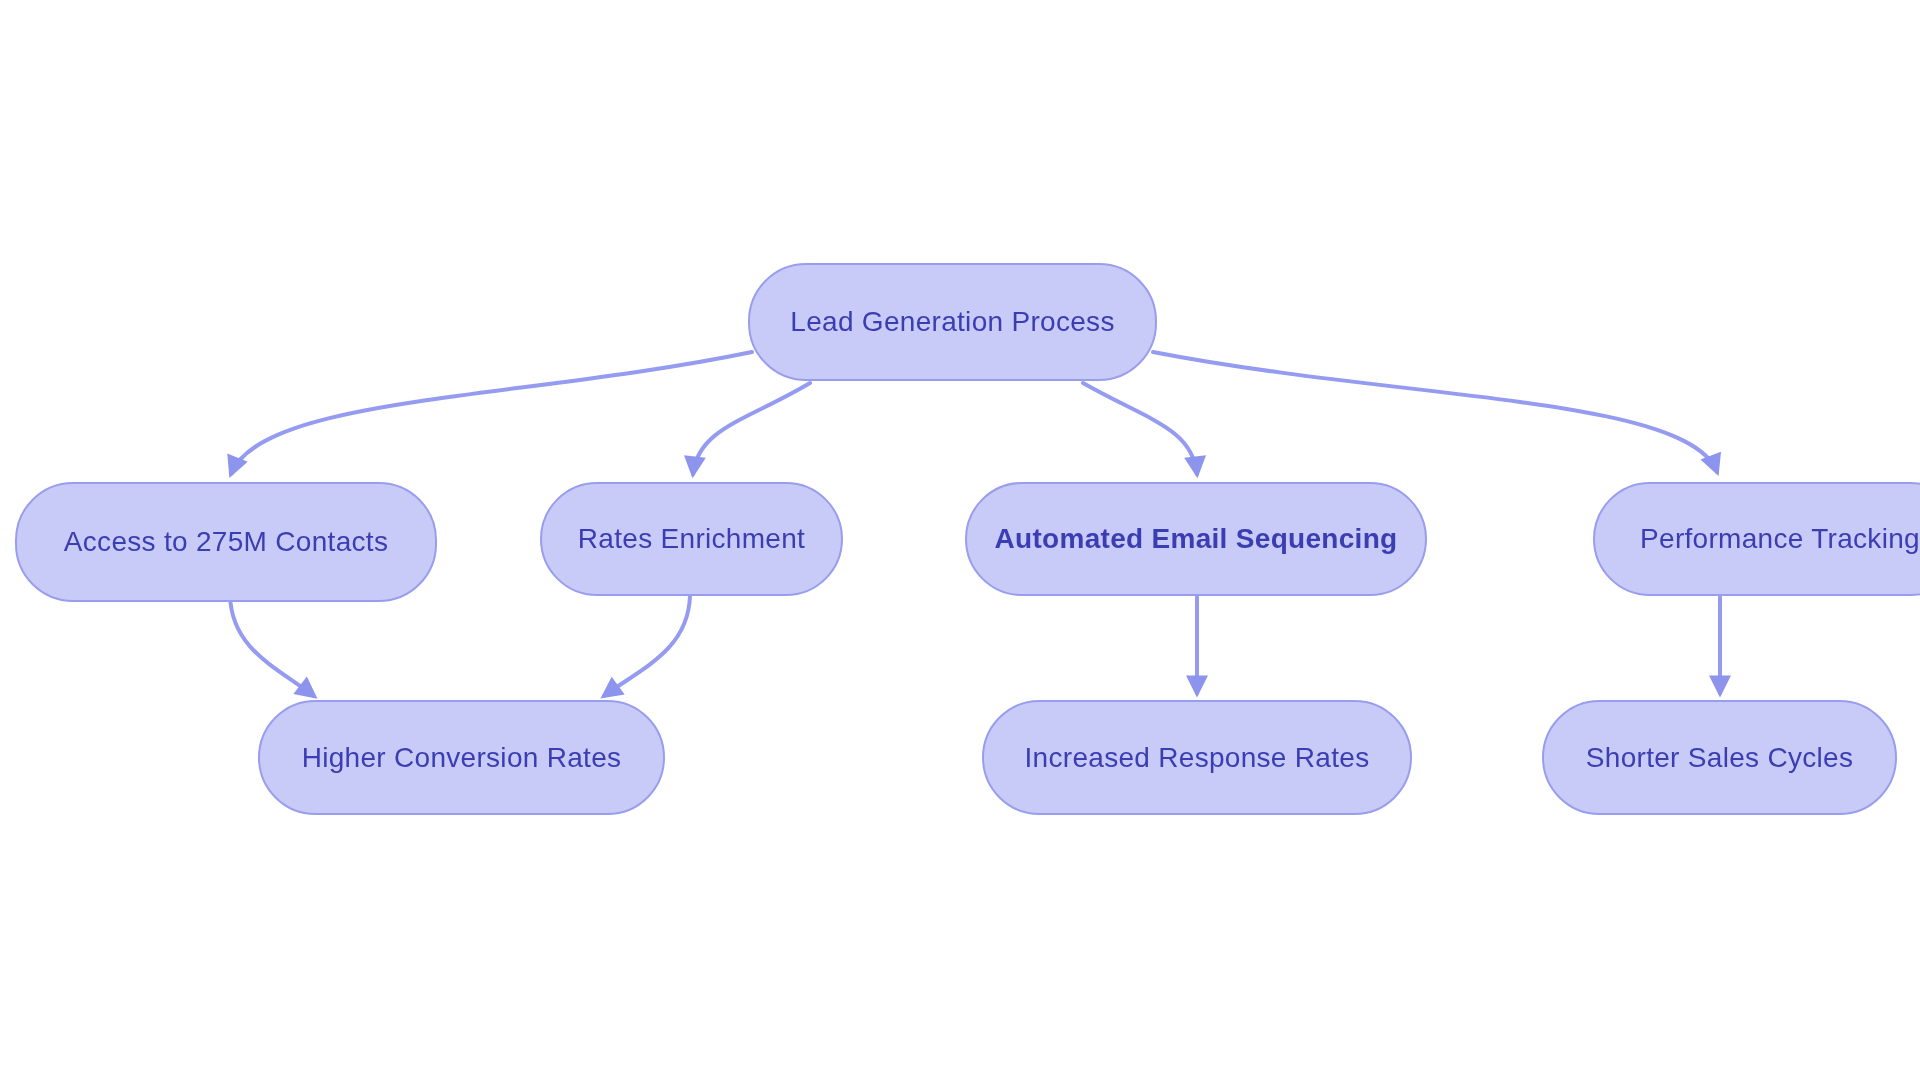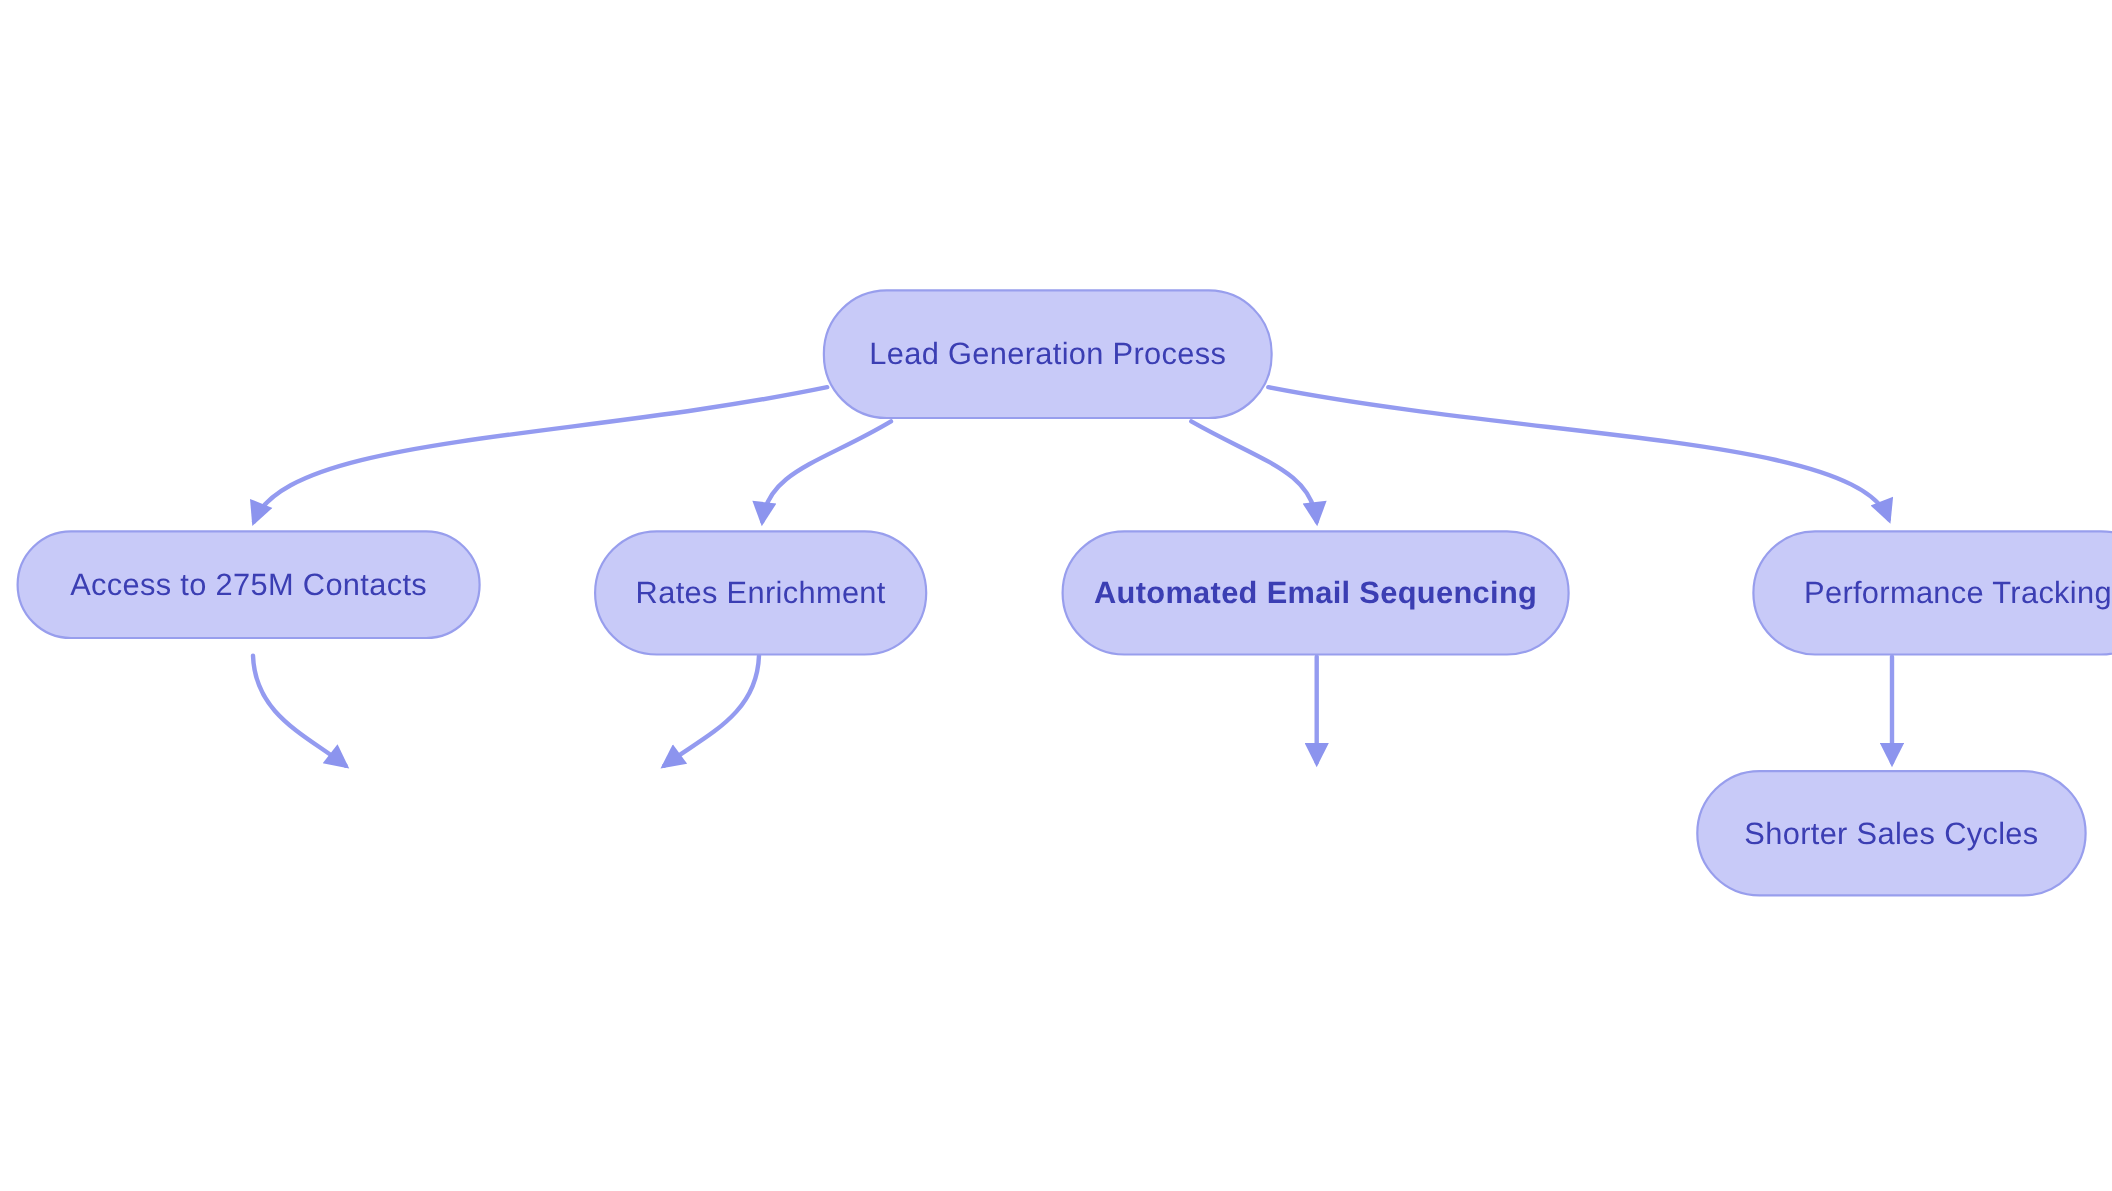--- a/index.html
+++ b/index.html
@@ -32,21 +32,21 @@
     border: 2px solid #989eed;
     border-radius: 58px;
     color: #3b3eb3;
     font-size: 28px;
     letter-spacing: 0.3px;
     text-align: left;
     white-space: nowrap;
   }
   
   .node-root { left: 748px;  top: 263px; width: 409px; height: 118px; }
-  .node-n1   { left: 15px;   top: 482px; width: 422px; height: 99px; }
+  .node-n1   { left: 15px;   top: 482px; width: 422px; height: 120px; }
   .node-n2   { left: 540px;  top: 482px; width: 303px; height: 114px; }
   .node-n3   { left: 965px;  top: 482px; width: 462px; height: 114px; font-weight: bold; }
   .node-n4   { left: 1593px; top: 482px; width: 374px; height: 114px; }
   .node-n5   { left: 258px;  top: 700px; width: 407px; height: 115px; }
   .node-n6   { left: 982px;  top: 700px; width: 430px; height: 115px; }
   .node-n7   { left: 1542px; top: 700px; width: 355px; height: 115px; }
 
   .edge {
     fill: none;
     stroke: #949bf0;
@@ -89,19 +89,25 @@
   </div>
 
   <div class="node node-n3">
     <span>Automated Email Sequencing</span>
   </div>
 
   <div class="node node-n4">
     <span>Performance Tracking</span>
   </div>
 
+  <div class="node node-n5">
+    <span>Higher Conversion Rates</span>
+  </div>
 
+  <div class="node node-n6">
+    <span>Increased Response Rates</span>
+  </div>
 
   <div class="node node-n7">
     <span>Shorter Sales Cycles</span>
   </div>
 
 </div>
 
 </body></html>

